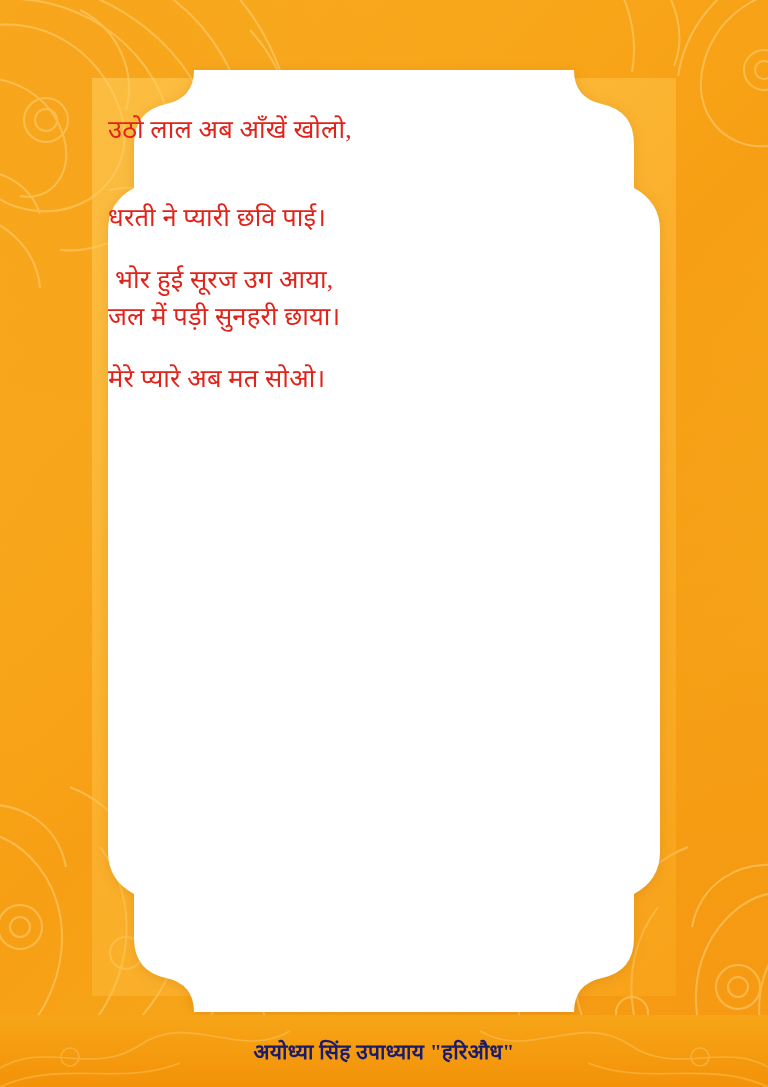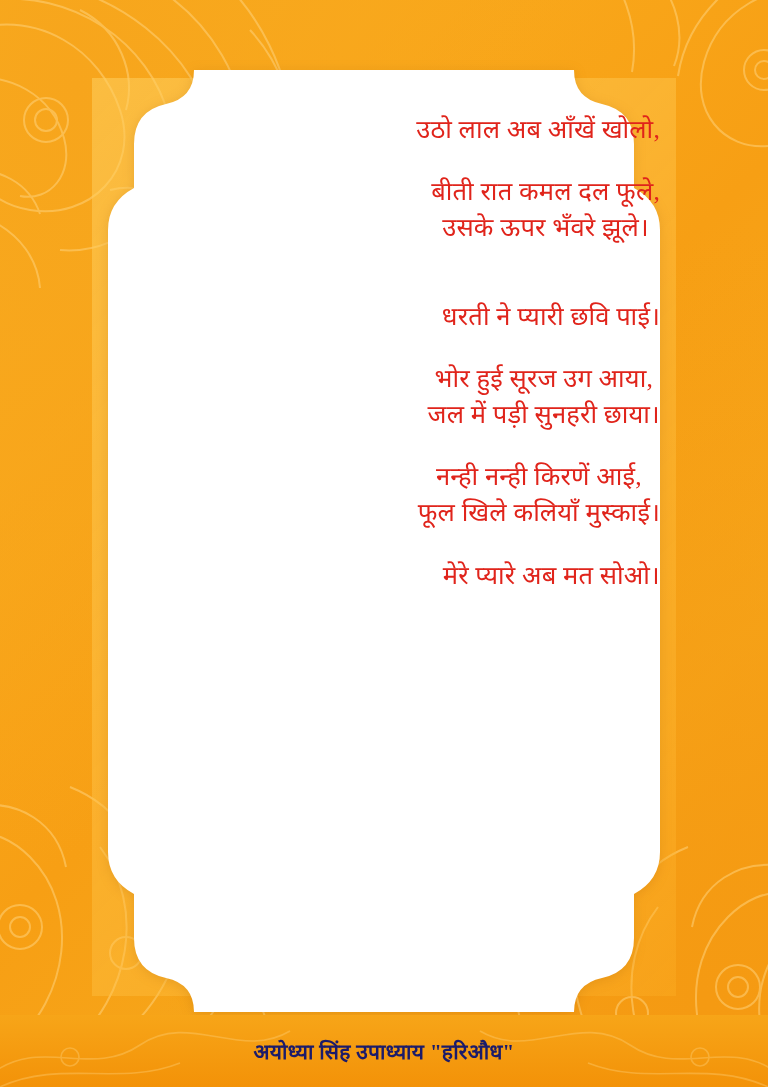--- a/index.html
+++ b/index.html
@@ -58,21 +58,21 @@
   }
 
   .poem {
     position: absolute;
     left: 108px;
     top: 70px;
     width: 552px;
     height: 942px;
     display: flex;
     flex-direction: column;
-    align-items: flex-end;
+    align-items: flex-start;
     justify-content: flex-start;
     padding-top: 42px;
     box-sizing: border-box;
   }
 
   .stanza {
     text-align: center;
     color: #e0241b;
     font-family: "Liberation Serif", "DejaVu Serif", serif;
     font-size: 25.5px;
@@ -214,41 +214,33 @@
       Q 466 28 466 0
       Z"></path>
   </svg>
 
   <div class="poem">
 
     <p class="stanza">
       <span class="line">उठो लाल अब आँखें खोलो,</span>
     </p>
 
-    <p class="stanza">
-      <span class="line">बीती रात कमल दल फूले,</span>
-      <span class="line">उसके ऊपर भँवरे झूले।</span>
-    </p>
 
     <p class="stanza">
     </p>
 
     <p class="stanza">
       <span class="line">धरती ने प्यारी छवि पाई।</span>
     </p>
 
     <p class="stanza">
       <span class="line">भोर हुई सूरज उग आया,</span>
       <span class="line">जल में पड़ी सुनहरी छाया।</span>
     </p>
 
-    <p class="stanza">
-      <span class="line">नन्ही नन्ही किरणें आई,</span>
-      <span class="line">फूल खिले कलियाँ मुस्काई।</span>
-    </p>
 
     <p class="stanza">
       <span class="line">मेरे प्यारे अब मत सोओ।</span>
     </p>
 
   </div>
 
   <div class="footer-band">
     <svg class="band-deco" viewBox="0 0 768 72" preserveAspectRatio="none" fill="none" stroke="#ffd27a" stroke-width="1.6">
       <path d="M-10 60 C40 20 90 64 140 30 C190 -4 240 46 290 16"></path>

